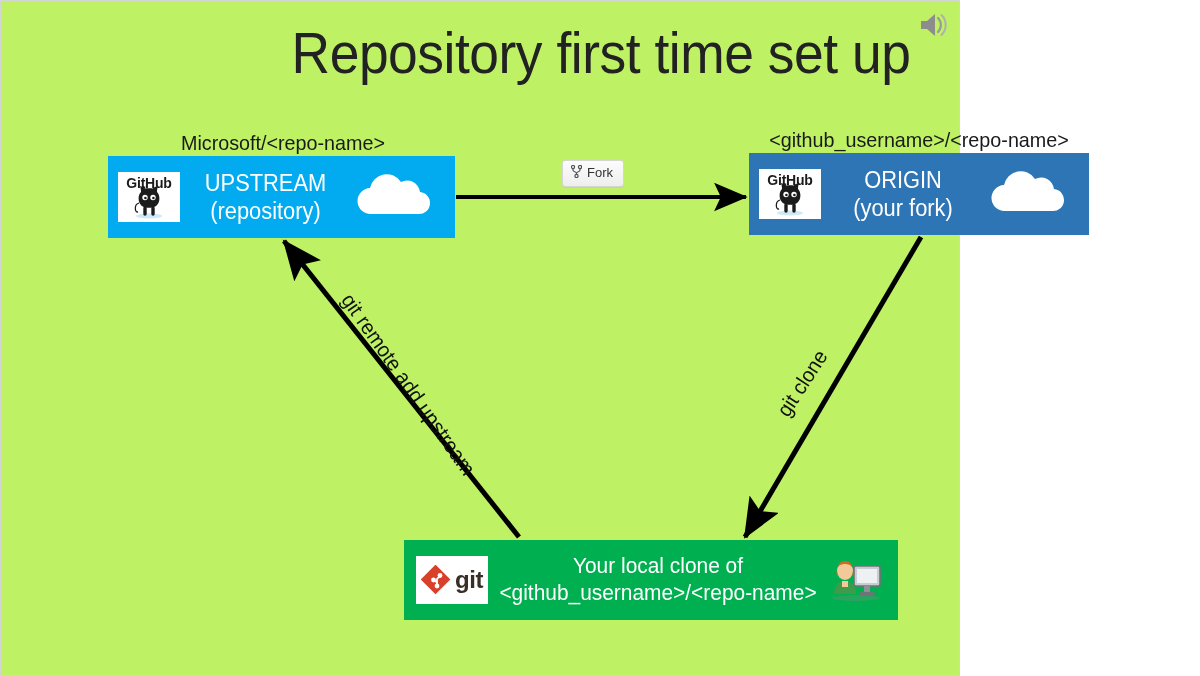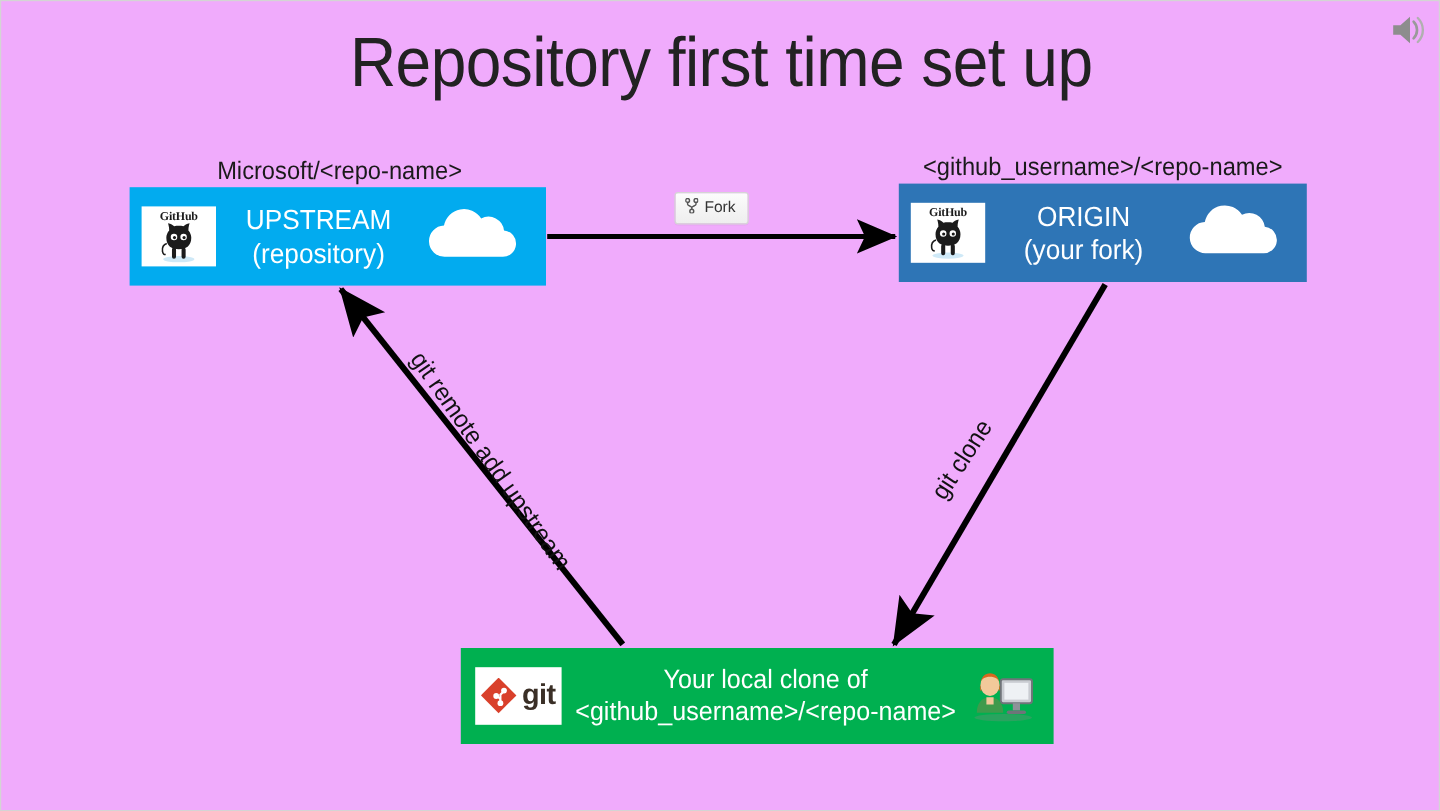--- a/index.html
+++ b/index.html
@@ -8,23 +8,23 @@
     background: #ffffff;
   }
   body {
     width: 1200px;
     height: 676px;
     font-family: "Liberation Sans", sans-serif;
     overflow: hidden;
   }
   #slide {
     position: relative;
-    width: 1200px;
+    width: 960px;
     height: 676px;
-    background: #f0abfc;
+    background: #bef264;
     box-sizing: border-box;
     border: 1px solid #d4d4d4;
   }
 
   
   #slide-title {
     position: absolute;
     left: 0;
     top: 18px;
     width: 1200px;
@@ -69,21 +69,21 @@
   }
   #upstream-box {
     left: 107px; top: 155px; width: 347px; height: 82px;
     background: #02ABEF;
   }
   #origin-box {
     left: 748px; top: 152px; width: 340px; height: 82px;
     background: #2E75B6;
   }
   #local-box {
-    left: 383px; top: 539px; width: 494px; height: 80px;
+    left: 403px; top: 539px; width: 494px; height: 80px;
     background: #00B050;
   }
 
   .node-text {
     flex: 1 1 auto;
     text-align: center;
     color: #ffffff;
     font-size: 23px;
     line-height: 1.22;
     font-family: "Liberation Sans", sans-serif;
@@ -97,24 +97,24 @@
     width: 62px;
     height: 50px;
     background: #ffffff;
     margin-left: 10px;
     flex: 0 0 auto;
   }
   .gh-logo .gh-word {
     position: absolute;
     top: 3px; left: 0; width: 62px;
     text-align: center;
-    font-size: 10px;
+    font-size: 14px;
     font-weight: bold;
     color: #1b1b1b;
-    font-family: Liberation Serif, serif;
+    font-family: Liberation Sans, sans-serif;
     letter-spacing: -0.2px;
   }
   .gh-logo svg { position: absolute; left: 13px; top: 13px; }
 
   
   .git-logo {
     position: relative;
     width: 72px;
     height: 48px;
     background: #ffffff;

